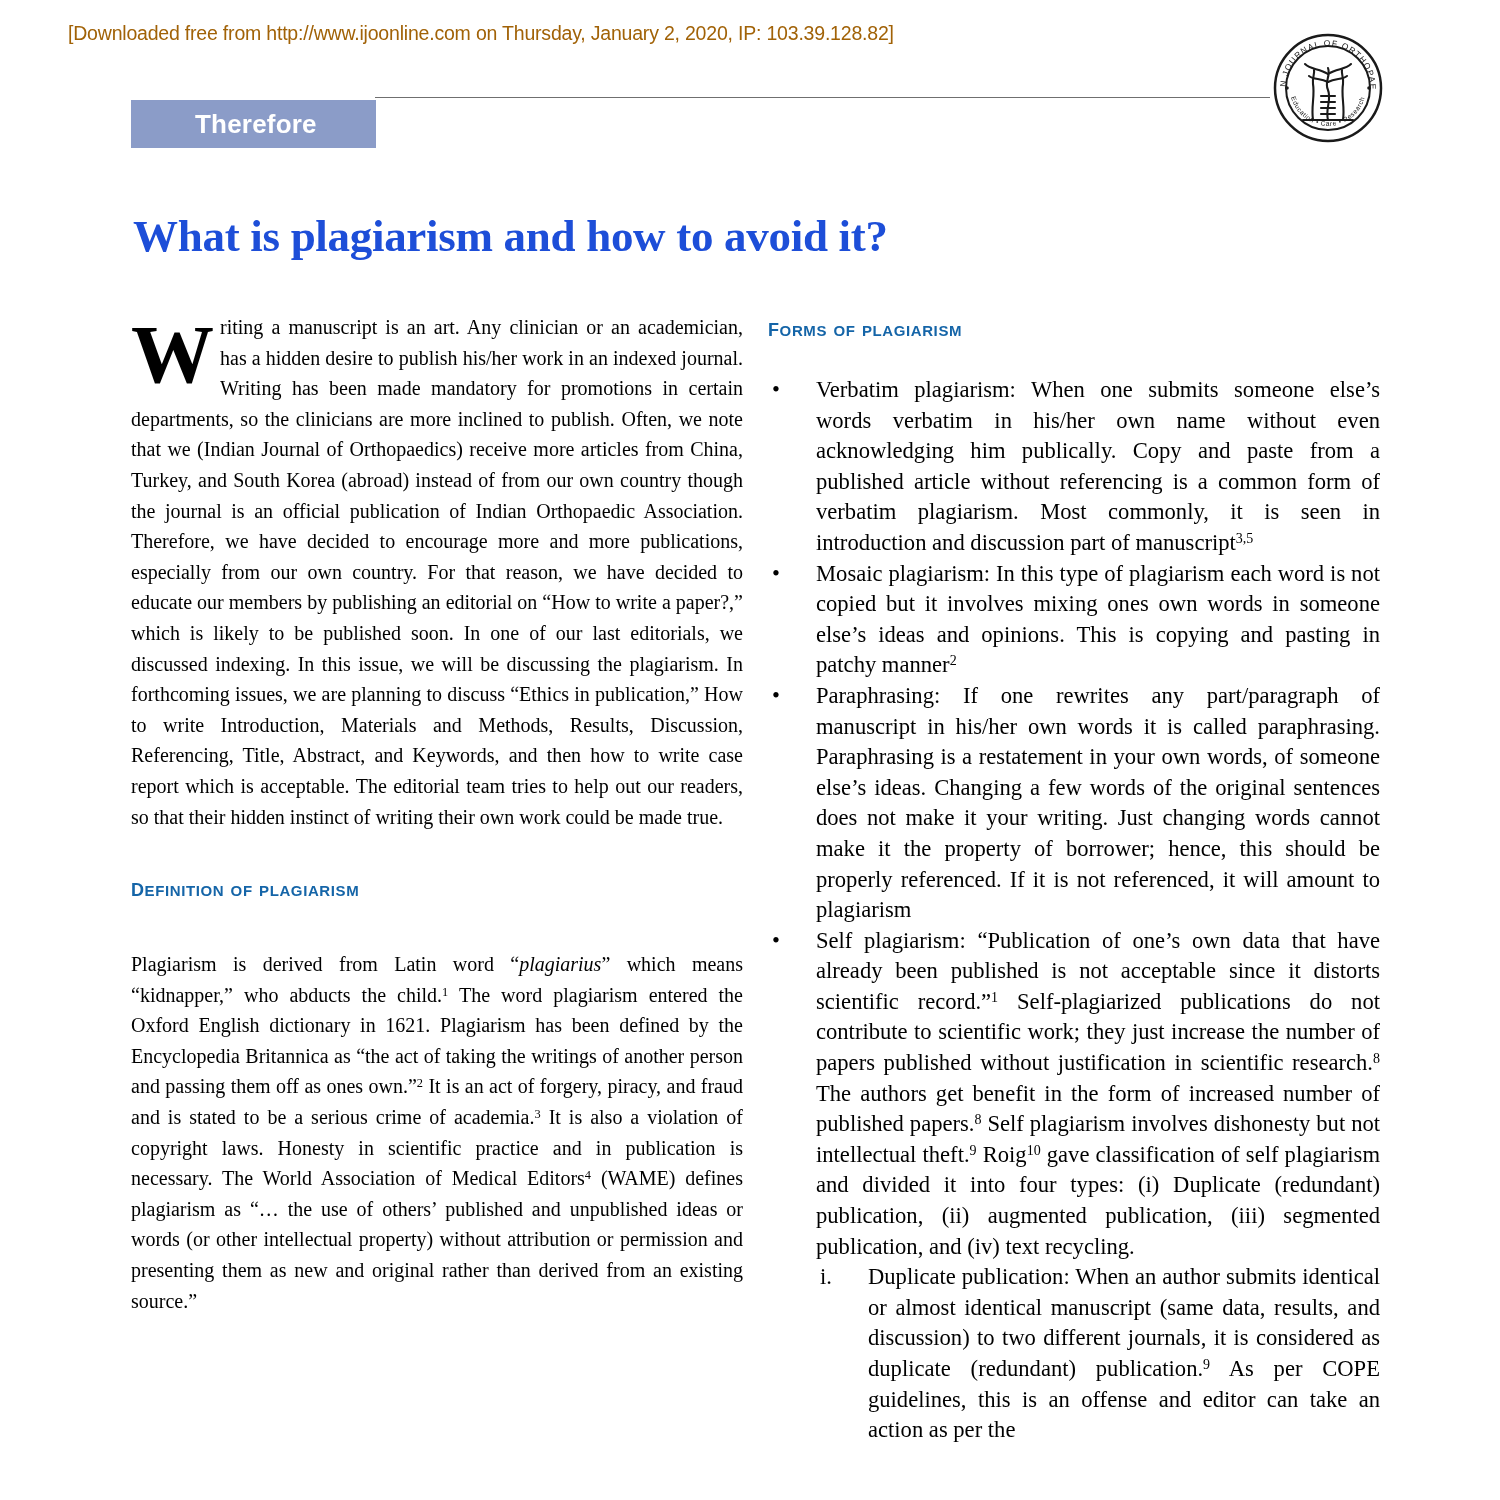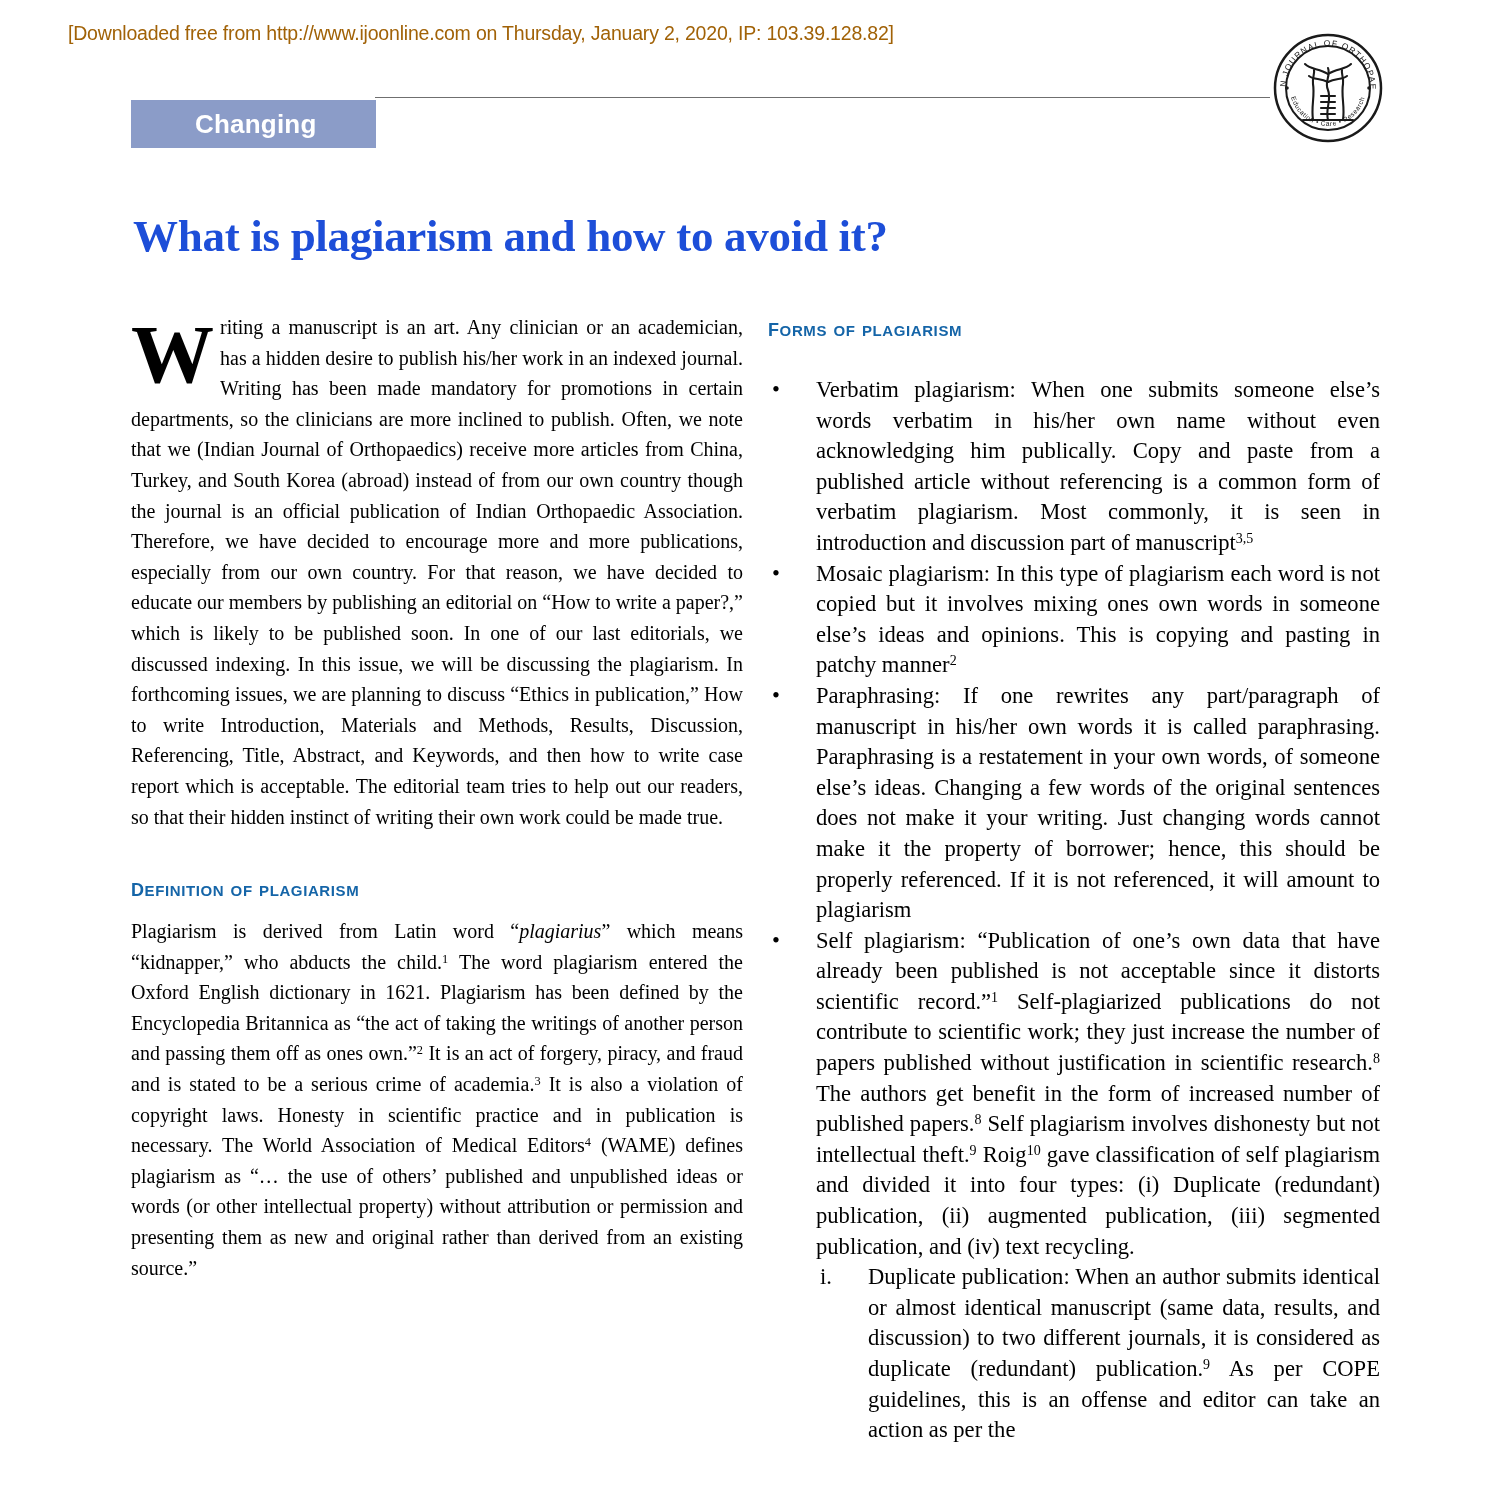--- a/index.html
+++ b/index.html
@@ -126,21 +126,21 @@
     color: #1565a8;
     font-weight: bold;
     font-size: 21px;
     font-variant: small-caps;
     text-transform: lowercase;
     letter-spacing: 0.6px;
     margin: 0;
   }
   .sec-head::first-letter { font-size: 26px; }
   .head-gap-top { margin-top: 40px; }
-  .head-gap-bottom { margin-bottom: 13px; }
+  .head-gap-bottom { margin-bottom: 46px; }
 
   
   ul.blist, ol.rlist {
     list-style: none;
     margin: 0;
     padding: 0;
   }
   ul.blist > li {
     position: relative;
     padding-left: 48px;
@@ -208,21 +208,21 @@
       <path d="M34 96 l 50 0"></path>
     </g>
     <g fill="#1a1a1a">
       <circle cx="18" cy="64" r="1.8"></circle>
       <circle cx="100" cy="64" r="1.8"></circle>
     </g>
   </svg>
 </div>
 
 <div class="editorial-badge">
-  <span>Changing</span>
+  <span>Therefore</span>
 </div>
 
 <h1 class="article-title">What is plagiarism and how to avoid it?</h1>
 
 <div class="columns">
 
   <div class="col col-left">
 
     <p class="body-text dropcap-para">Writing a manuscript is an art. Any clinician or an academician, has a hidden desire to publish his/her work in an indexed journal. Writing has been made mandatory for promotions in certain departments, so the clinicians are more inclined to publish. Often, we note that we (Indian Journal of Orthopaedics) receive more articles from China, Turkey, and South Korea (abroad) instead of from our own country though the journal is an official publication of Indian Orthopaedic Association. Therefore, we have decided to encourage more and more publications, especially from our own country. For that reason, we have decided to educate our members by publishing an editorial on “How to write a paper?,” which is likely to be published soon. In one of our last editorials, we discussed indexing. In this issue, we will be discussing the plagiarism. In forthcoming issues, we are planning to discuss “Ethics in publication,” How to write Introduction, Materials and Methods, Results, Discussion, Referencing, Title, Abstract, and Keywords, and then how to write case report which is acceptable. The editorial team tries to help out our readers, so that their hidden instinct of writing their own work could be made true.</p>
 

